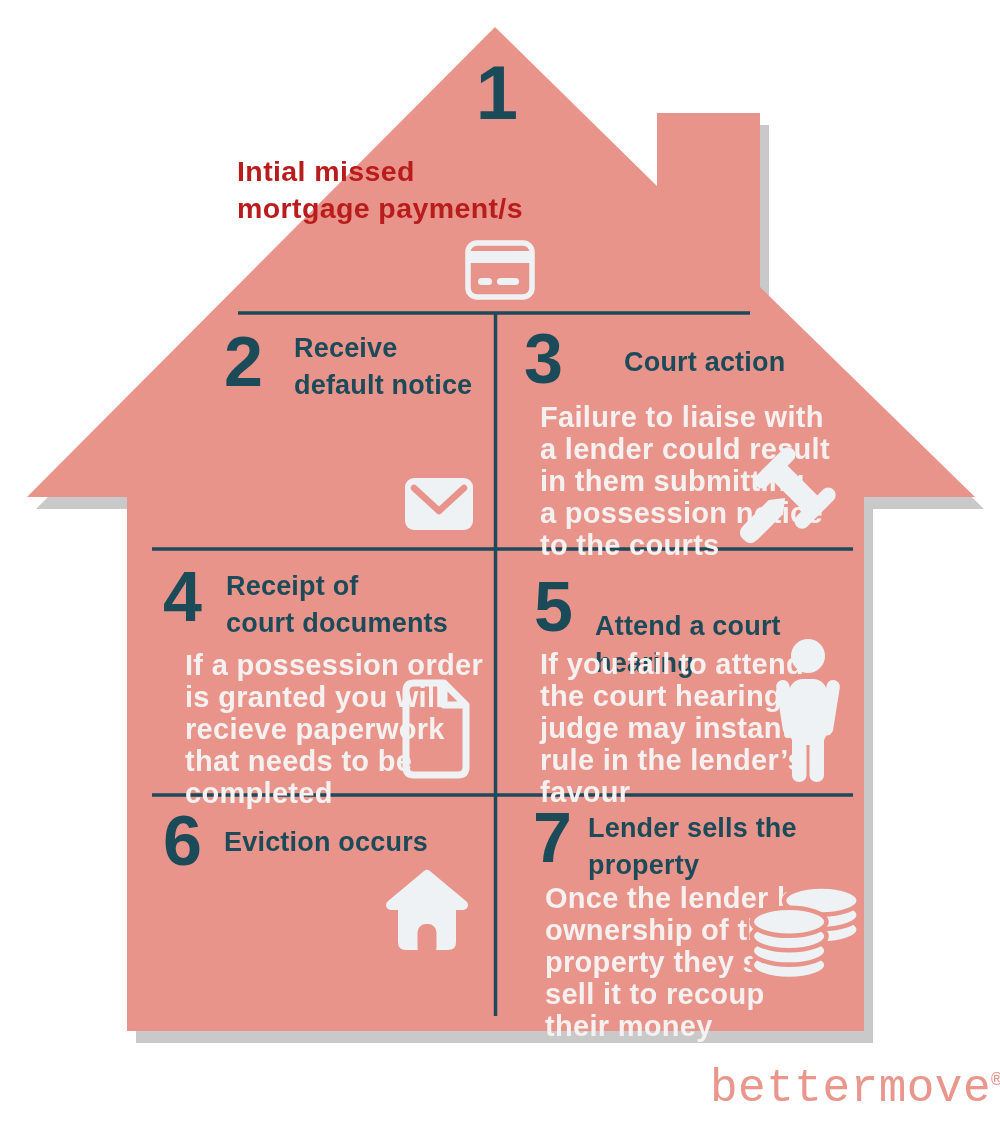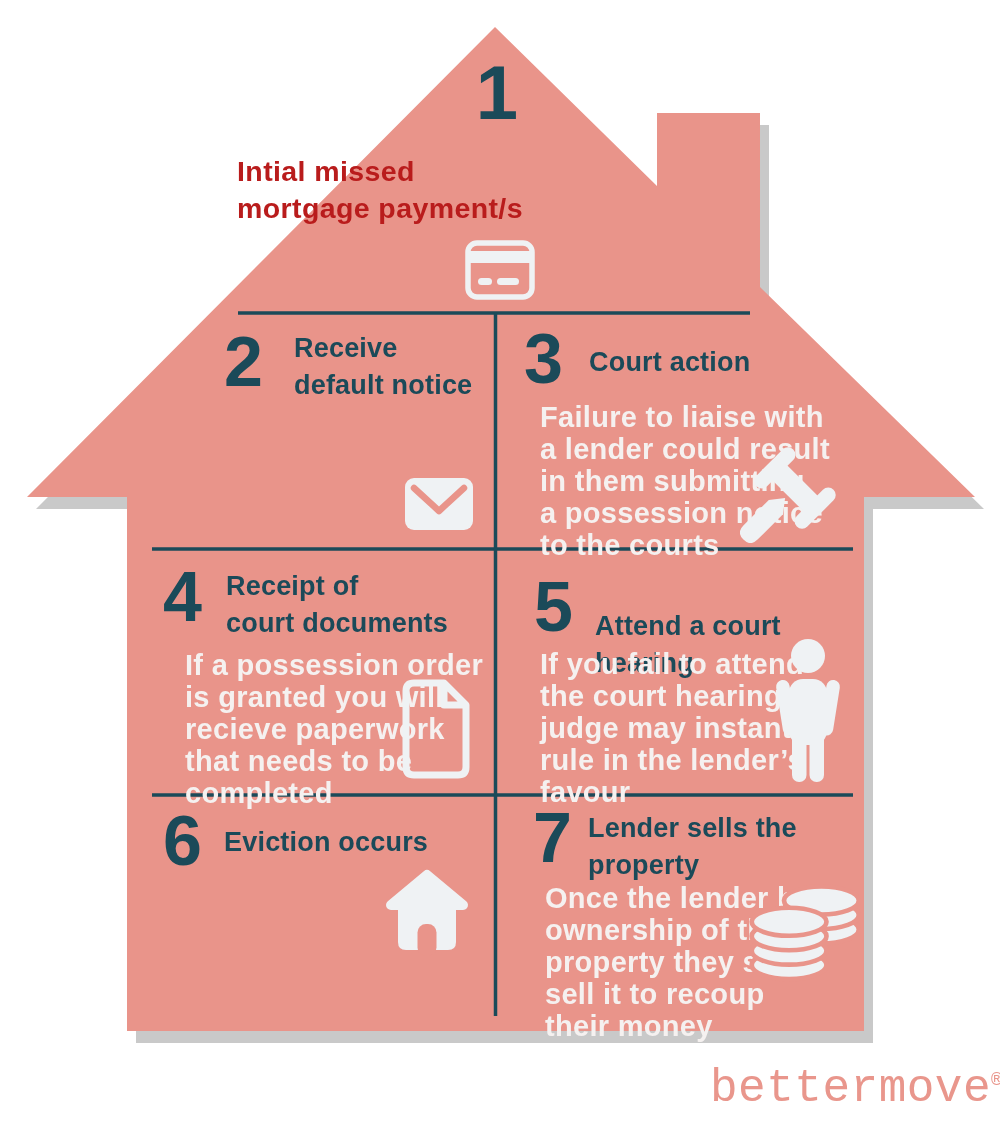--- a/index.html
+++ b/index.html
@@ -64,21 +64,21 @@
 
   <div class="num" style="left:224px;top:327px;">2</div>
   <div class="title" style="left:294px;top:330px;">Receive
 default notice</div>
   <svg class="abs" style="left:401px;top:474px;" width="76" height="60" viewBox="-38 -30 76 60">
     <rect x="-34" y="-26" width="68" height="52" rx="9" fill="#EFF2F4"></rect>
     <path d="M -25,-16 L 0,7 L 25,-16" fill="none" stroke="#E9948A" stroke-width="6.5" stroke-linecap="round" stroke-linejoin="round"></path>
   </svg>
 
   <div class="num" style="left:524px;top:324px;">3</div>
-  <div class="title" style="left:589px;top:344px;">Court action</div>
+  <div class="title" style="left:624px;top:344px;">Court action</div>
   <div class="body" style="left:540px;top:401px;">Failure to liaise with
 a lender could result
 in them submitting
 a possession notice
 to the courts</div>
   <svg class="abs" style="left:740px;top:433px;" width="110" height="110" viewBox="-55 -55 110 110">
     <g transform="rotate(45)" fill="#EFF2F4">
       <rect x="-36" y="-26" width="15" height="52" rx="7.5"></rect>
       <rect x="21" y="-26" width="15" height="52" rx="7.5"></rect>
       <rect x="-28" y="-10.5" width="56" height="21"></rect>

